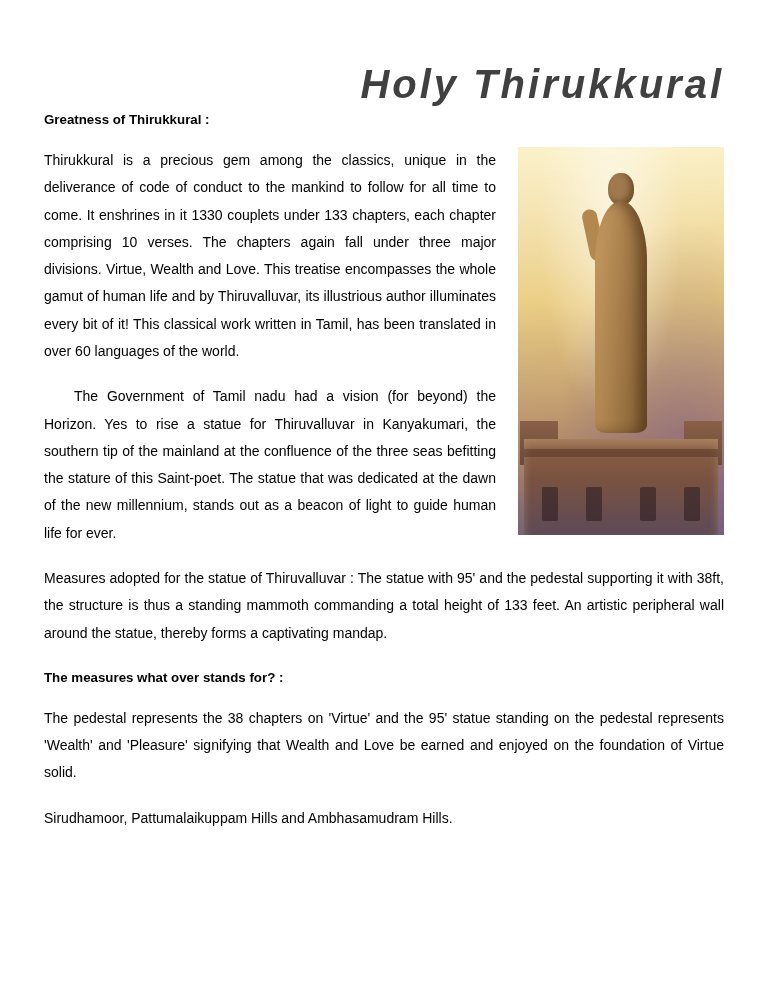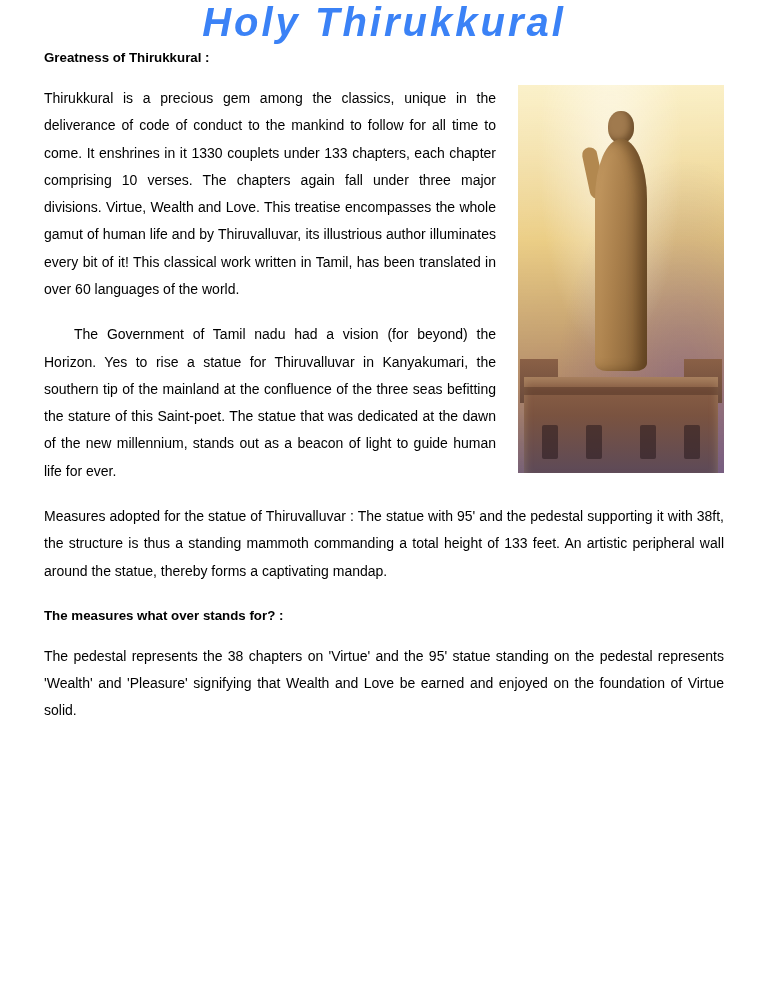--- a/index.html
+++ b/index.html
@@ -16,27 +16,28 @@
     overflow: hidden;
   }
   .page {
     position: relative;
     width: 768px;
     height: 994px;
     box-sizing: border-box;
     padding: 0 44px;
   }
   .doc-title {
-    text-align: center;
-    color: #3b82f6;
+    text-align: right;
+    color: #404040;
     font-size: 40px;
     font-weight: bold;
     font-style: italic;
     letter-spacing: 3px;
     margin: 0;
+    padding-top: 62px;
     font-family: "Liberation Sans", sans-serif;
   }
   .body-wrap {
     font-size: 13.3px;
     line-height: 1.95;
   }
   .heading {
     font-weight: bold;
     font-size: 13.3px;
     margin: 0 0 14px 0;
@@ -190,15 +191,16 @@
       <span>The statue with 95' and the pedestal supporting it with 38ft, the structure is thus a standing mammoth commanding a total height of 133 feet. An artistic peripheral wall around the statue, thereby forms a captivating mandap.</span>
     </p>
 
     <div class="clear"></div>
 
     <div class="heading">The measures what over stands for? :</div>
 
     <p class="para">The pedestal represents the 38 chapters on 'Virtue' and the 95' statue standing on the pedestal represents 'Wealth' and 'Pleasure' signifying that Wealth and Love be earned and enjoyed on the foundation of Virtue solid.</p>
 
 
+    <p class="para">Sirudhamoor, Pattumalaikuppam Hills and Ambhasamudram Hills.</p>
 
   </div>
 </div>
 
 </body></html>

